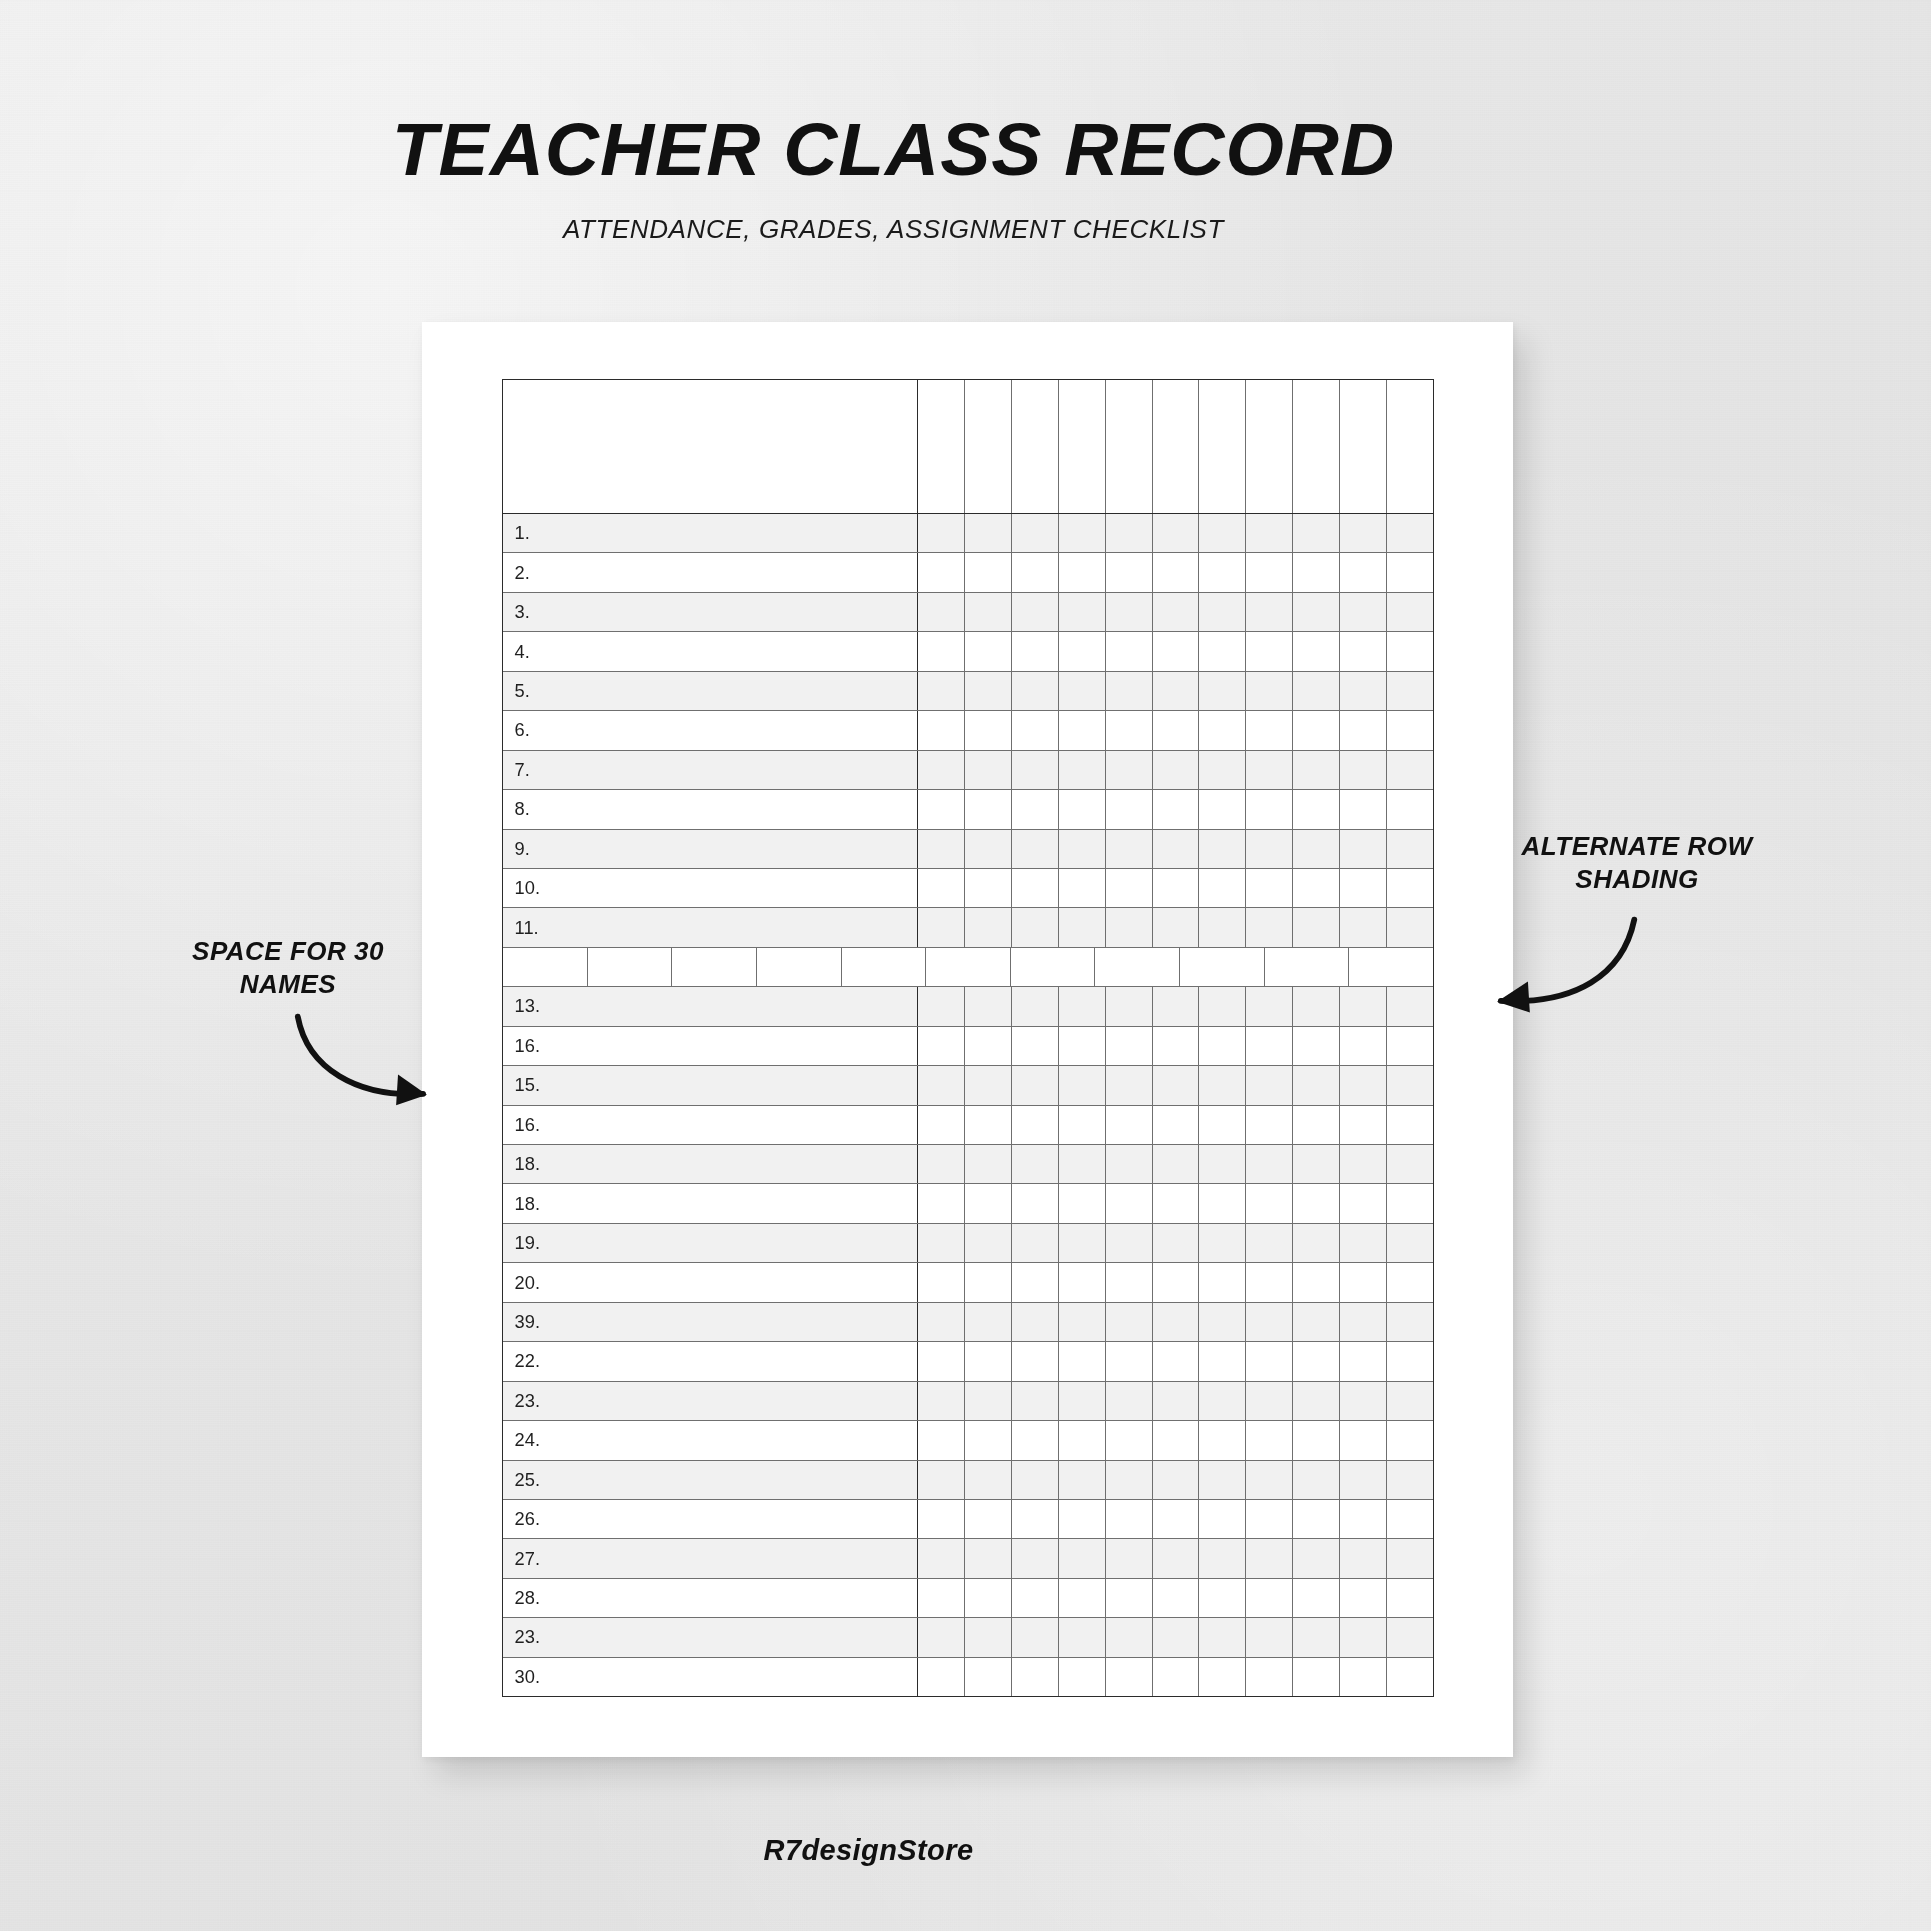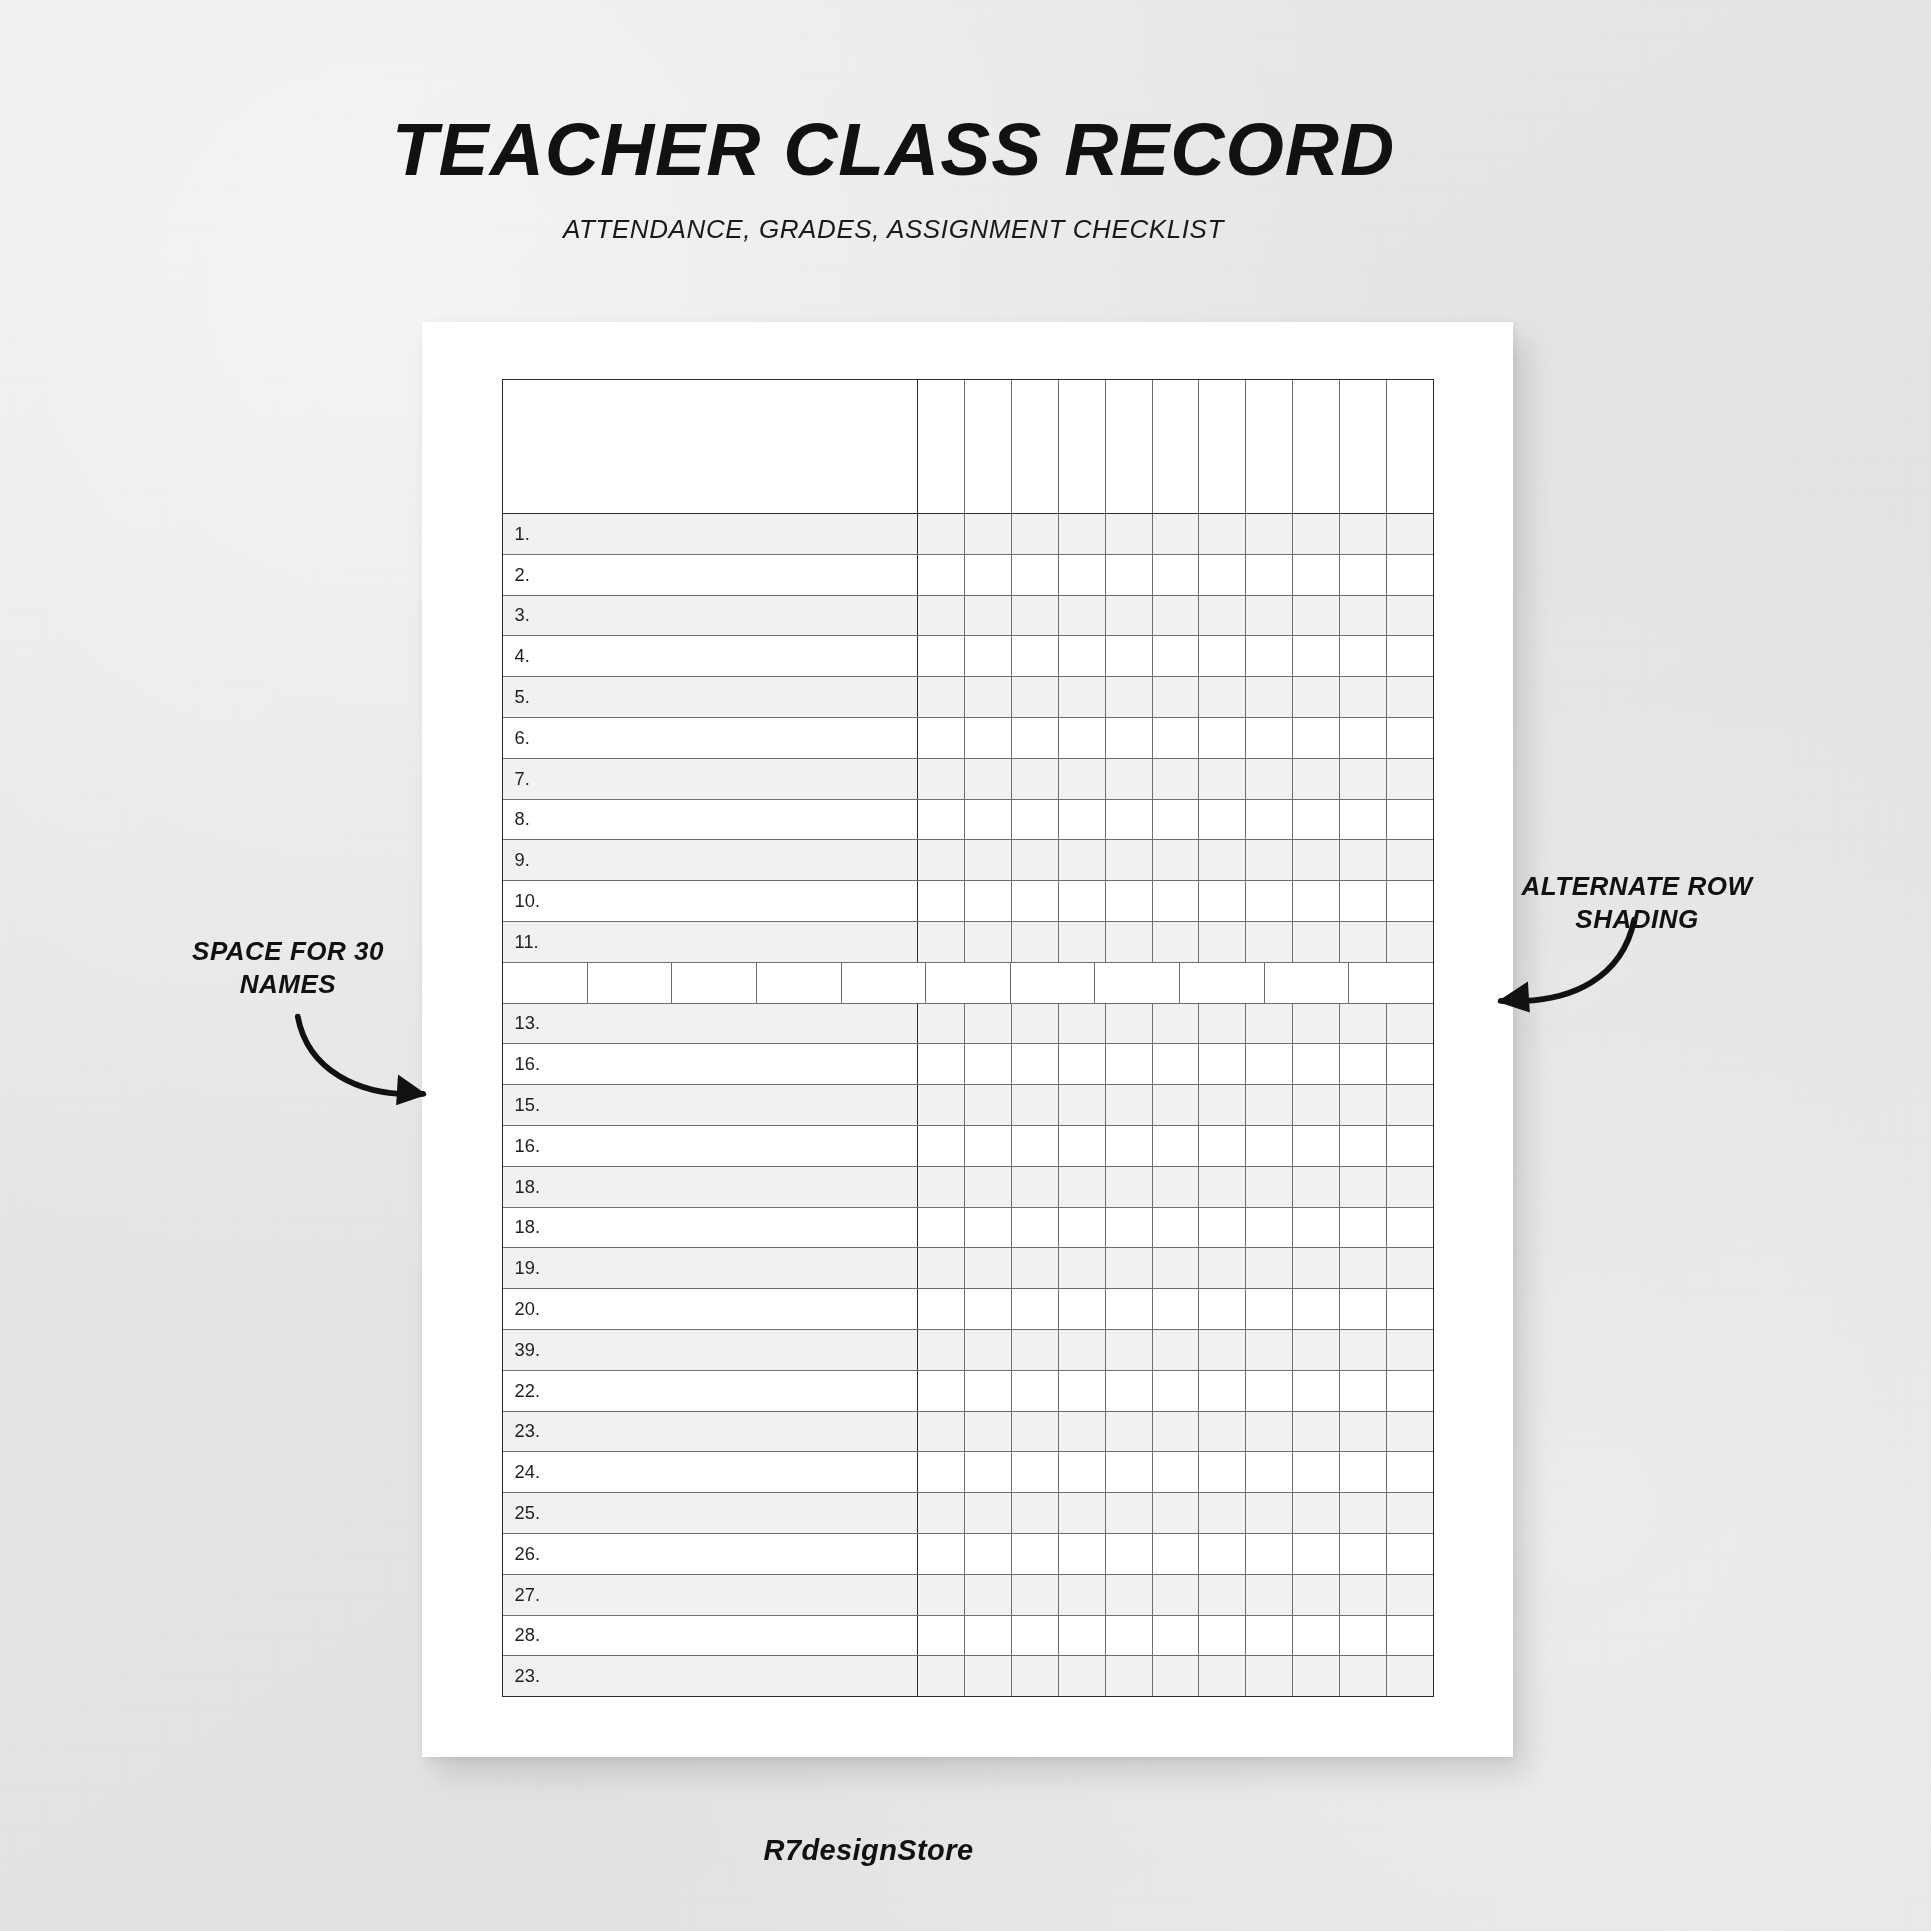--- a/index.html
+++ b/index.html
@@ -158,21 +158,20 @@
   }
   .ann-left {
     left: 143px;
     top: 935px;
     width: 290px;
   }
   .ann-right {
     left: 1463px;
     top: 830px;
     width: 348px;
-    margin-top: 40px;
   }
   .arrow-left {
     position: absolute;
     left: 290px;
     top: 1009px;
   }
   .arrow-right {
     position: absolute;
     left: 1468px;
     top: 908px;
@@ -734,20 +733,38 @@
             <div class="cell"></div>
             <div class="cell"></div>
             <div class="cell"></div>
             <div class="cell"></div>
             <div class="cell"></div>
             <div class="cell"></div>
             <div class="cell"></div>
             <div class="cell"></div>
           </div>
         </div>
+        <div class="row">
+          <div class="cell-name">
+            <span class="row-num">30.</span>
+          </div>
+          <div class="cells">
+            <div class="cell"></div>
+            <div class="cell"></div>
+            <div class="cell"></div>
+            <div class="cell"></div>
+            <div class="cell"></div>
+            <div class="cell"></div>
+            <div class="cell"></div>
+            <div class="cell"></div>
+            <div class="cell"></div>
+            <div class="cell"></div>
+            <div class="cell"></div>
+          </div>
+        </div>
       </div>
 
   </div>
 </div>
 
 <div class="annotation ann-left">SPACE FOR 30 NAMES</div>
 <svg class="arrow-left" width="164" height="106" viewBox="0 0 170 110">
   <path d="M8 8 C 18 62, 70 92, 138 88" fill="none" stroke="#111" stroke-width="6" stroke-linecap="round"></path>
   <path d="M112 68 L142 89 L110 100 Z" fill="#111"></path>
 </svg>

